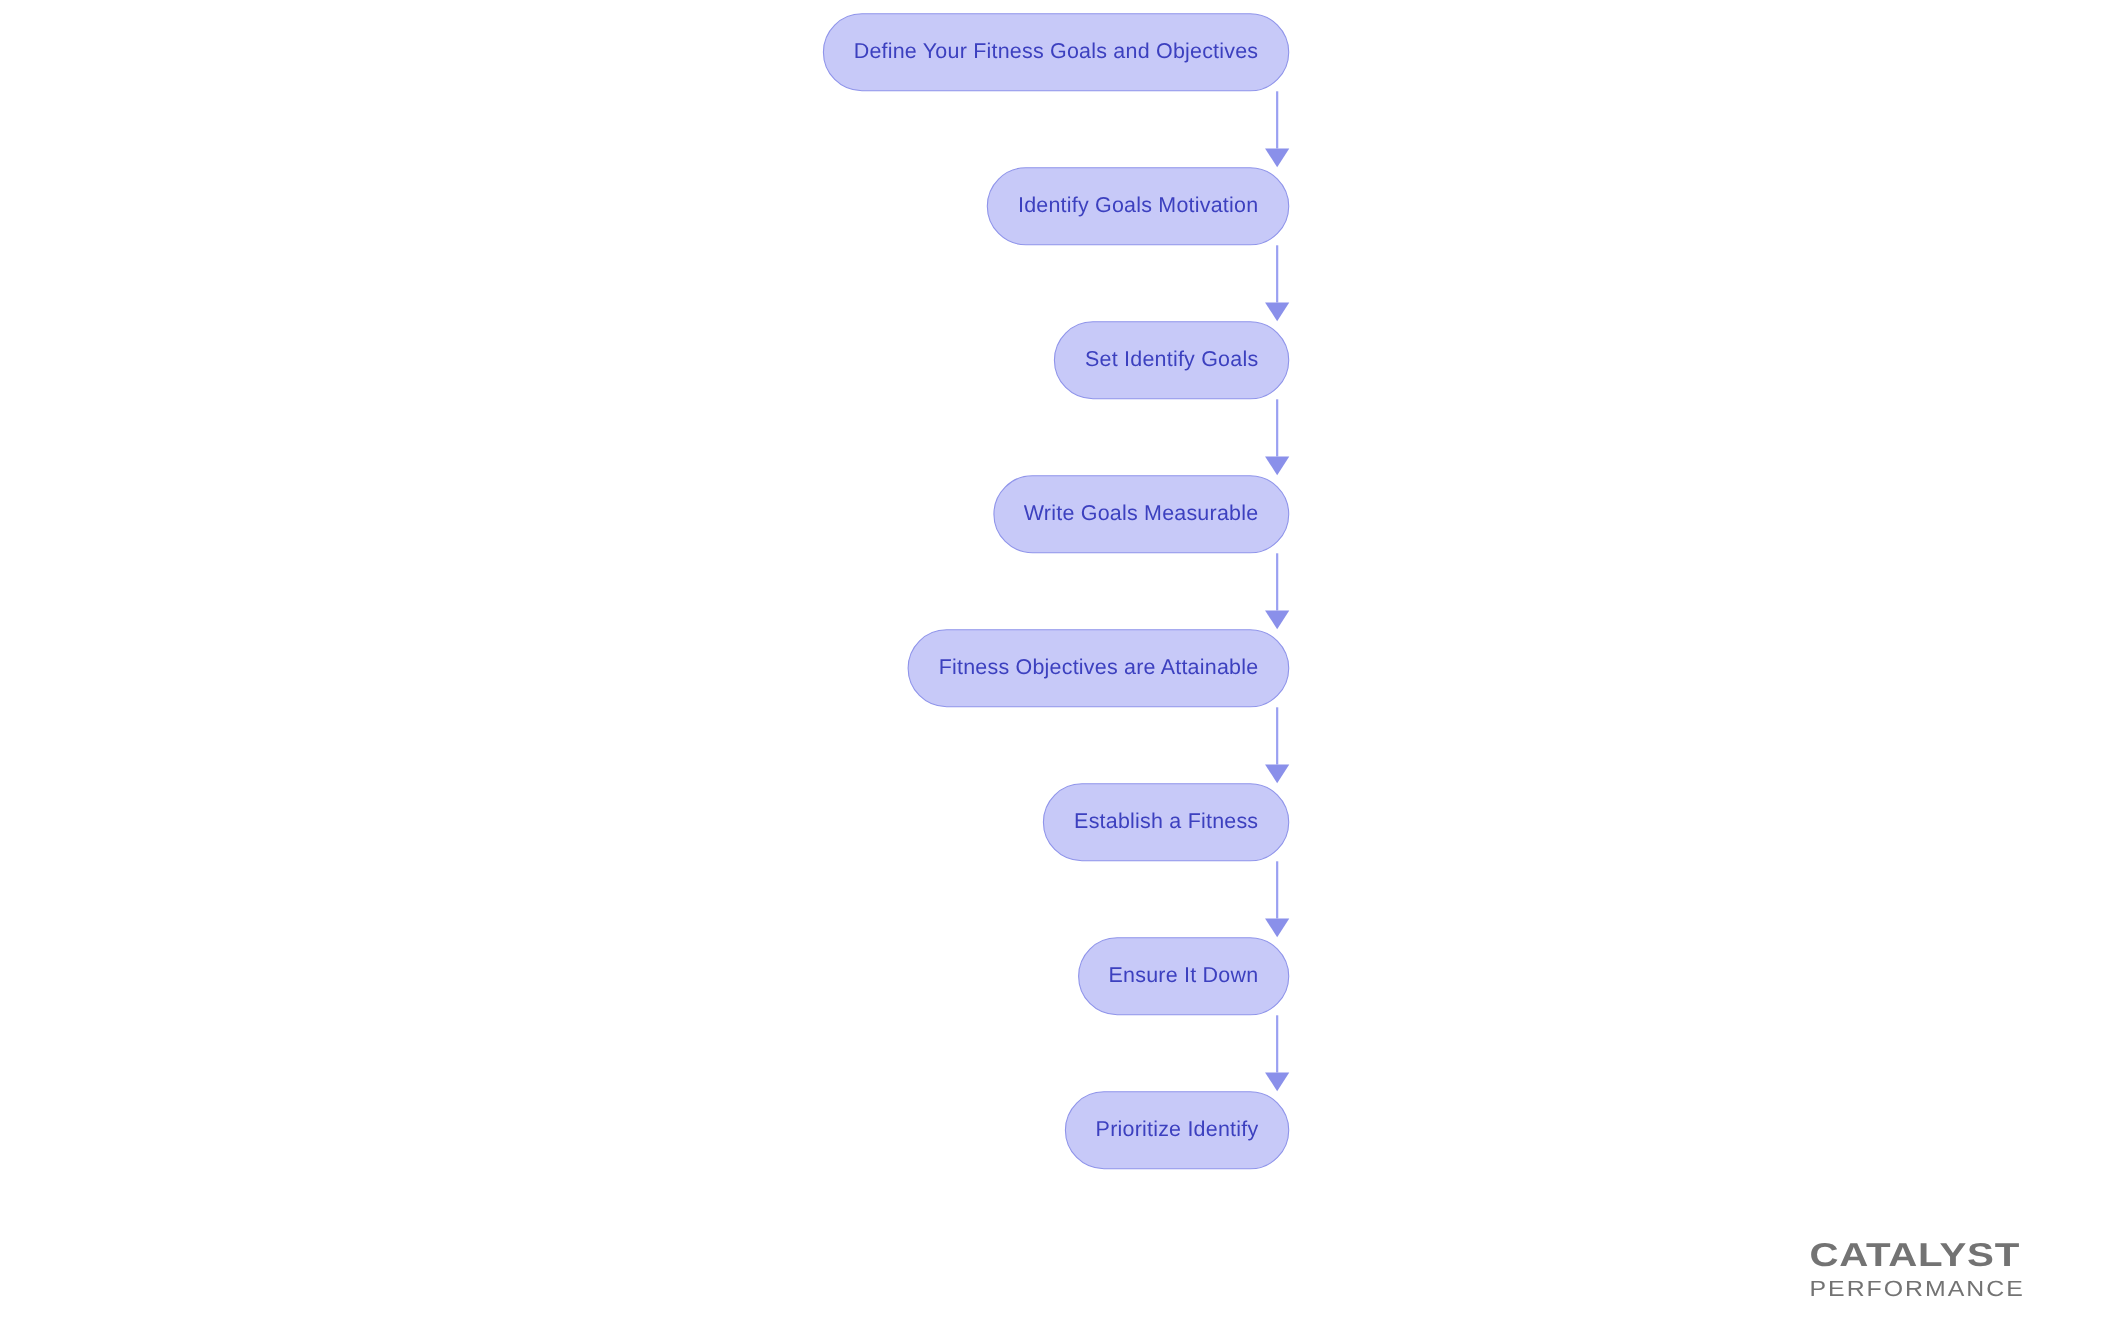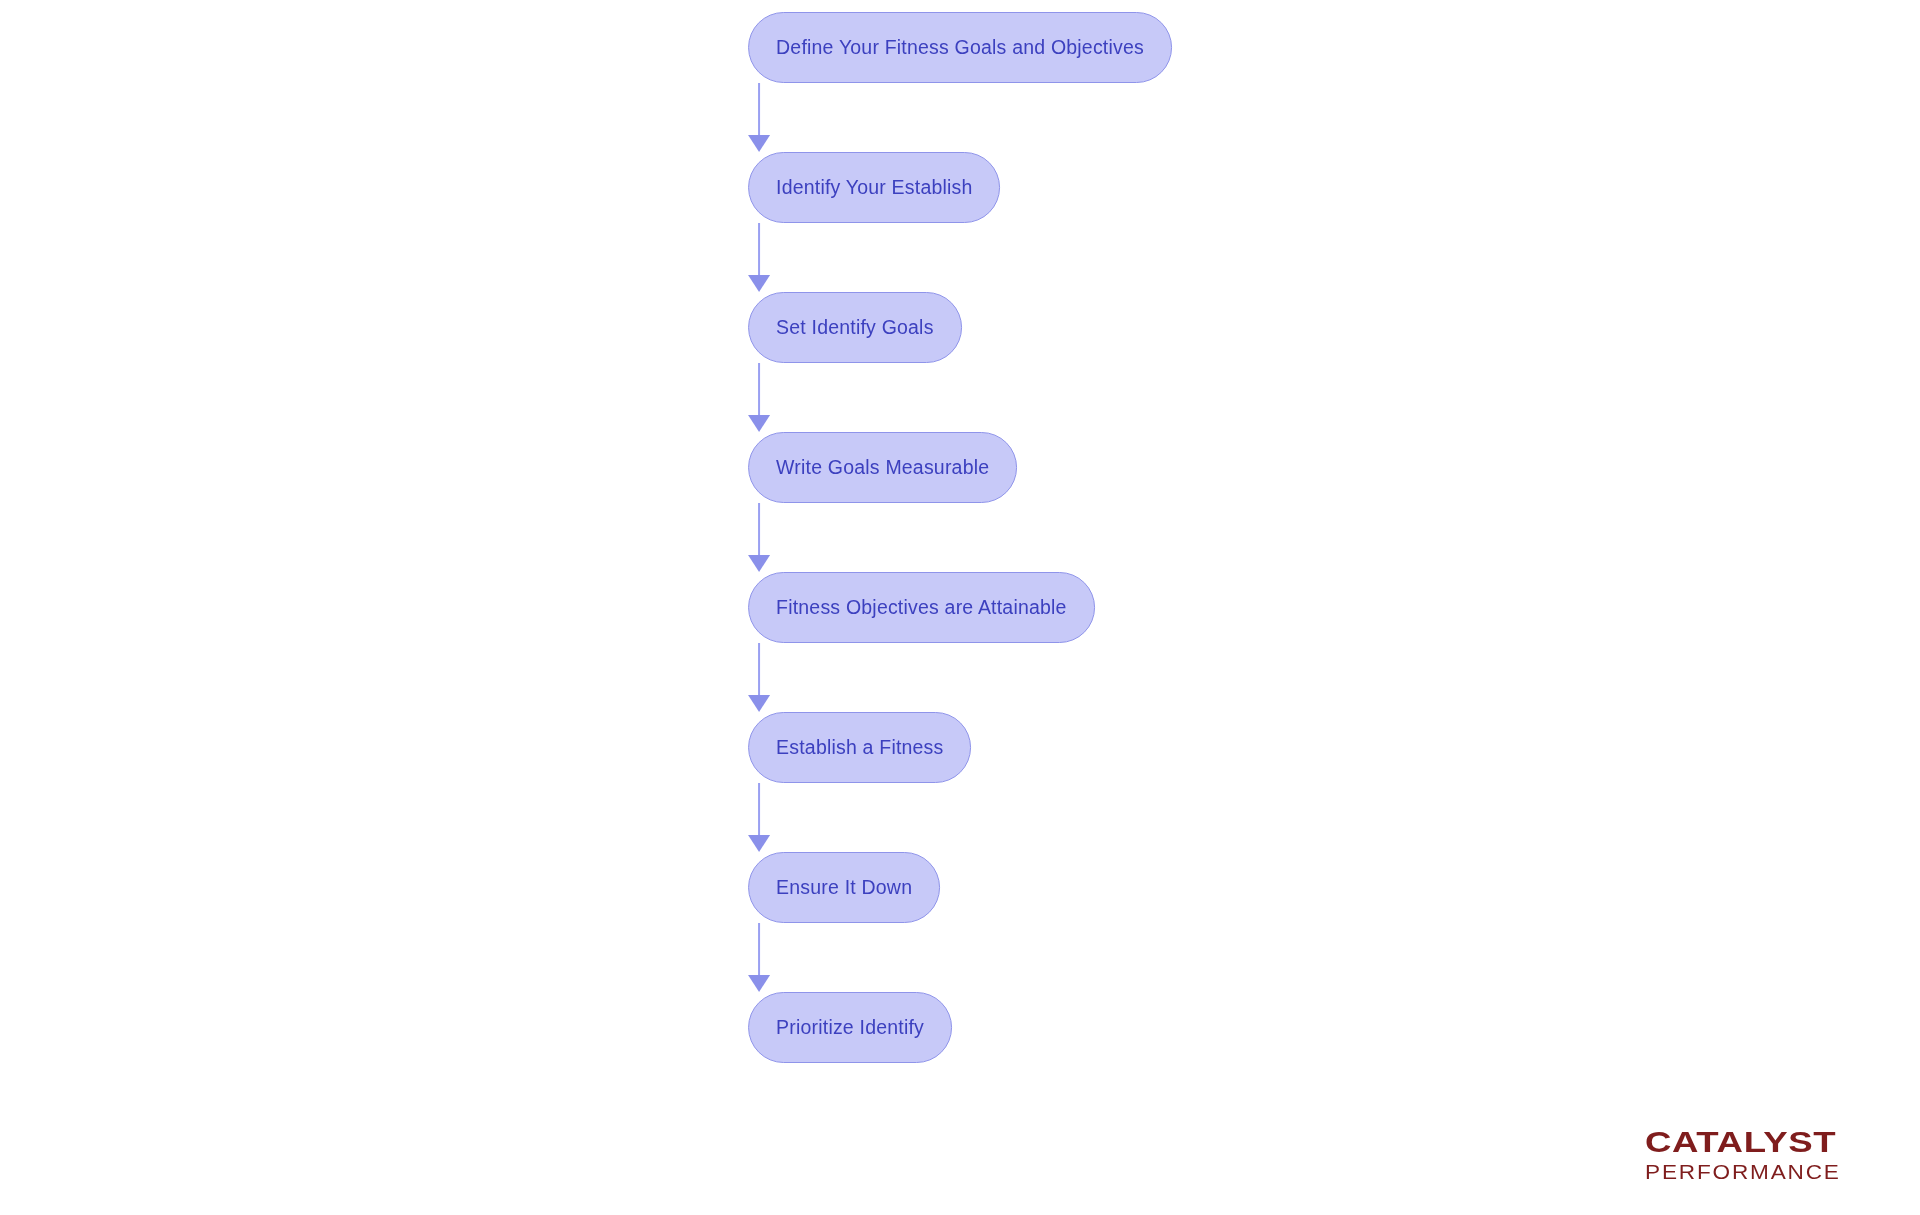--- a/index.html
+++ b/index.html
@@ -15,21 +15,21 @@
     background: #ffffff;
     overflow: hidden;
   }
   .flowchart {
     position: absolute;
     top: 12px;
     left: 50%;
     transform: translateX(-50%);
     display: flex;
     flex-direction: column;
-    align-items: flex-start;
+    align-items: flex-end;
   }
   .flow-node {
     height: 71px;
     box-sizing: border-box;
     padding: 0 27px;
     display: flex;
     align-items: center;
     justify-content: center;
     background: var(--node-fill, #c7c9f8);
     border: 1.5px solid var(--node-border, #8f94ea);
@@ -56,21 +56,21 @@
     width: 0;
     height: 0;
     border-left: 11px solid transparent;
     border-right: 11px solid transparent;
     border-top: 17px solid var(--arrow-head, #8a90ea);
   }
   .logo {
     position: absolute;
     left: 1645px;
     bottom: 33px;
-    color: #7f1d1d;
+    color: #737373;
   }
   .logo-primary {
     display: block;
     font-size: 30px;
     font-weight: 900;
     line-height: 1;
     letter-spacing: 0.5px;
     transform: scaleX(1.22);
     transform-origin: left center;
   }
@@ -92,21 +92,21 @@
 
   <div class="flowchart">
       <div class="flow-node">
         <span class="flow-node-label">Define Your Fitness Goals and Objectives</span>
       </div>
       <div class="connector-arrow">
         <div class="arrow-line"></div>
         <div class="arrowhead"></div>
       </div>
       <div class="flow-node">
-        <span class="flow-node-label">Identify Your Establish</span>
+        <span class="flow-node-label">Identify Goals Motivation</span>
       </div>
       <div class="connector-arrow">
         <div class="arrow-line"></div>
         <div class="arrowhead"></div>
       </div>
       <div class="flow-node">
         <span class="flow-node-label">Set Identify Goals</span>
       </div>
       <div class="connector-arrow">
         <div class="arrow-line"></div>

